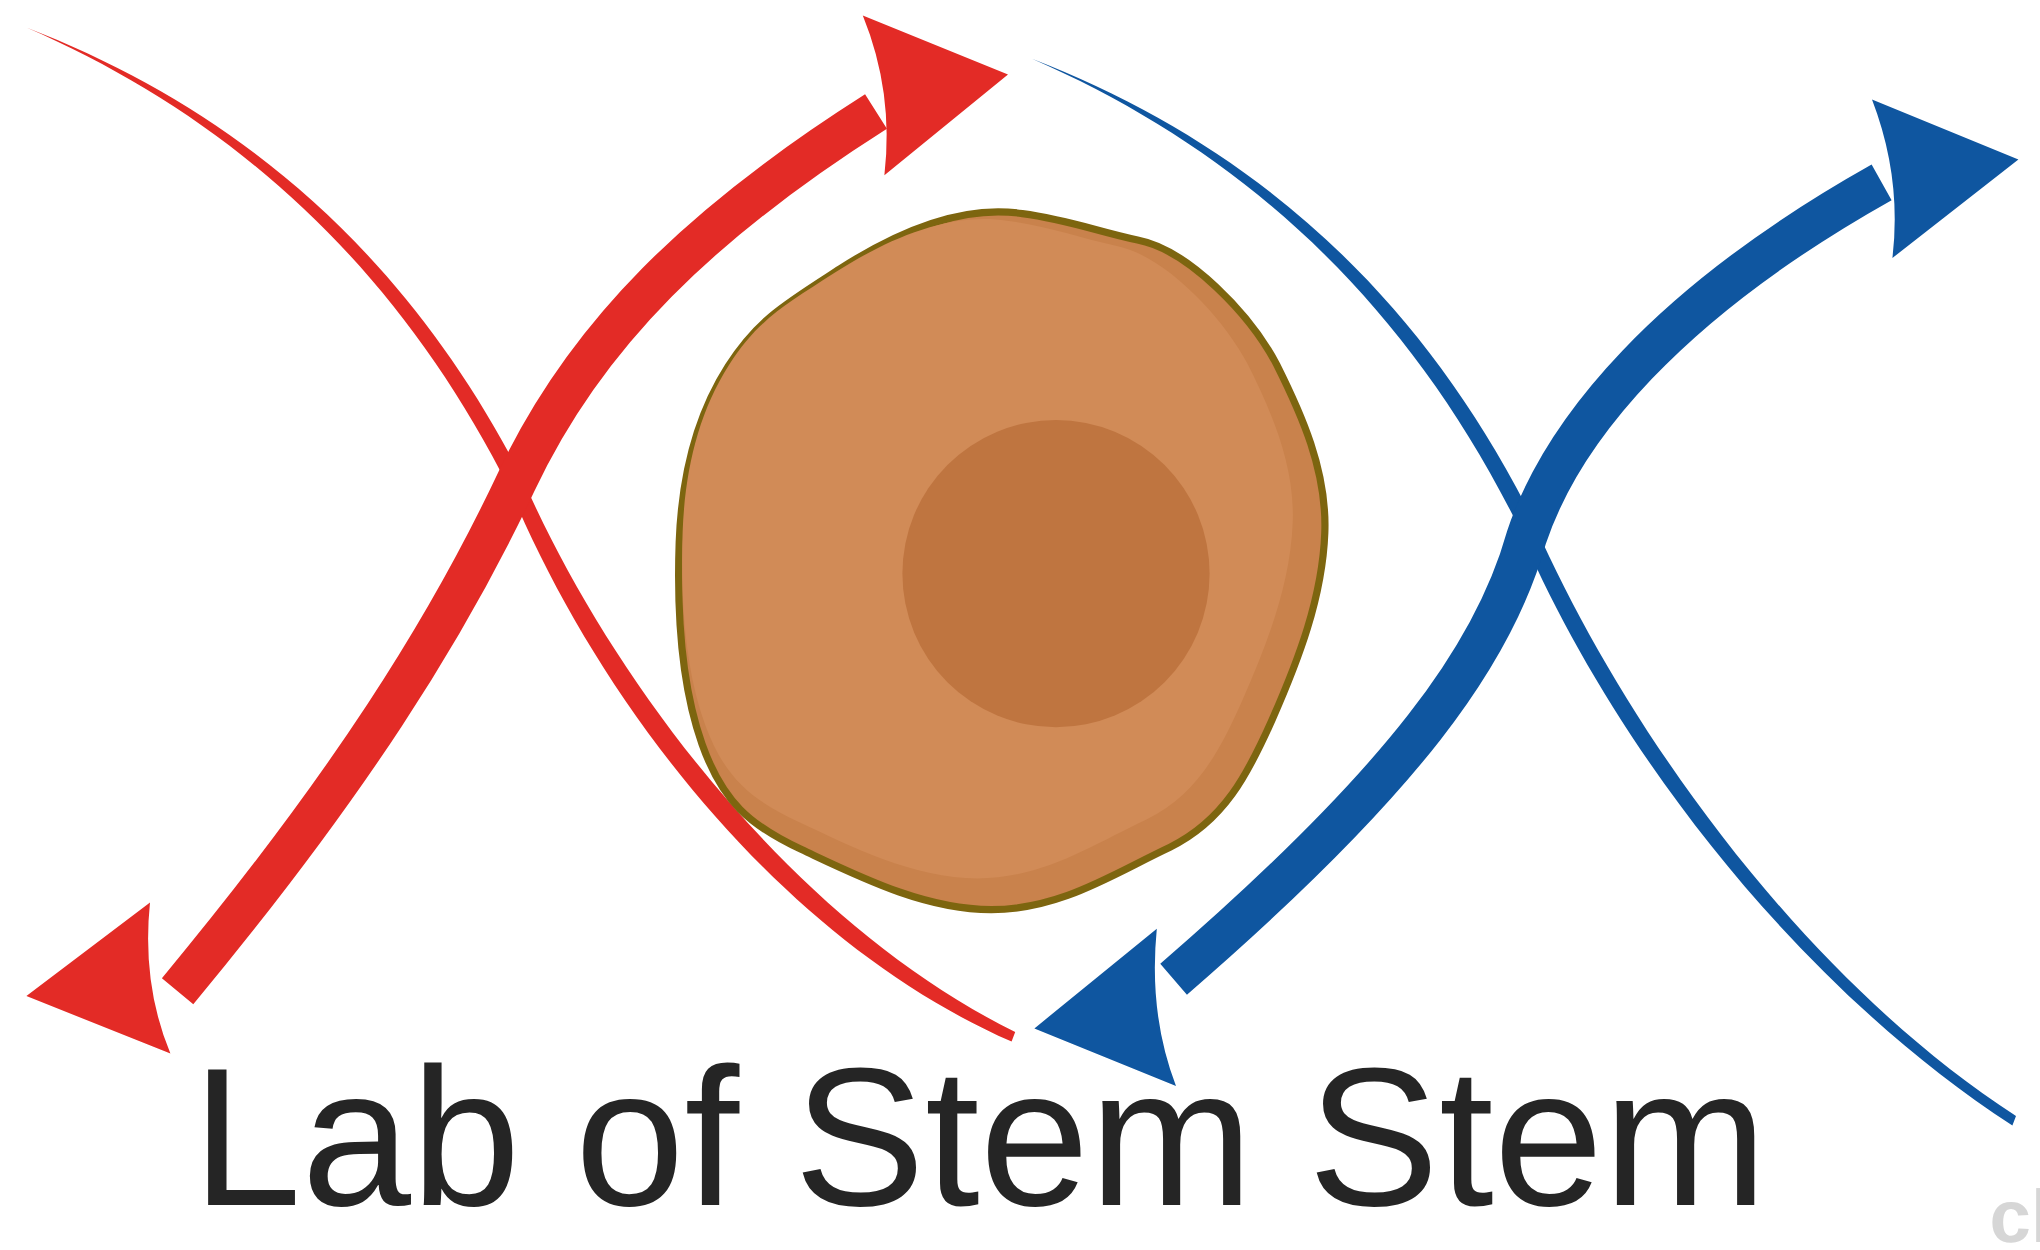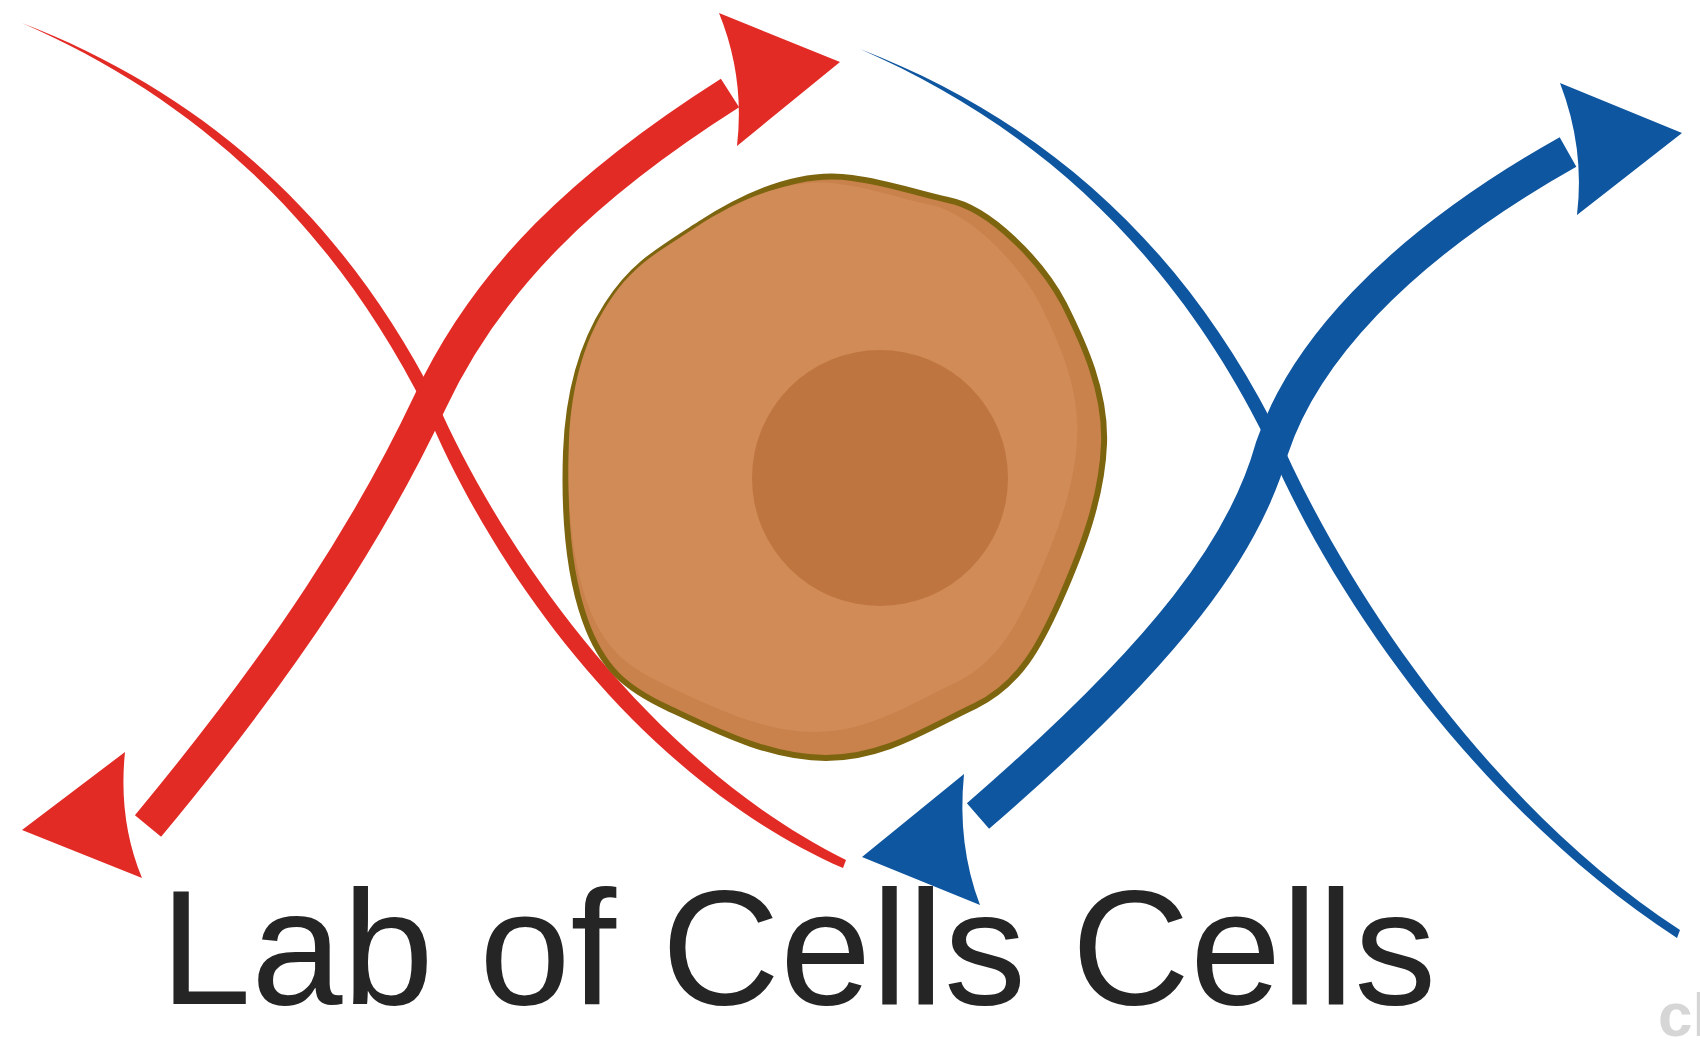--- a/index.html
+++ b/index.html
@@ -101,17 +101,17 @@
 
     <path d="M 862 857 L 964 774 Q 957 845 980 905 Z" style="fill: var(--color-blue);"></path>
 
     <g>
       <use href="#cell-blob" style="fill: var(--color-cell-body); stroke: var(--color-cell-outline);" stroke-width="6"></use>
       <use href="#cell-blob" transform="translate(34,15.7) scale(0.945)" style="fill: var(--color-cell-body-highlight);"></use>
       <circle cx="880" cy="478" r="128" style="fill: var(--color-nucleus);"></circle>
     </g>
   </svg>
 
-  <div class="wordmark">Lab of Cells Cells</div>
+  <div class="wordmark">Lab of Stem Stem</div>
 
   <div class="watermark">cl</div>
 
 </div>
 
 </body></html>

